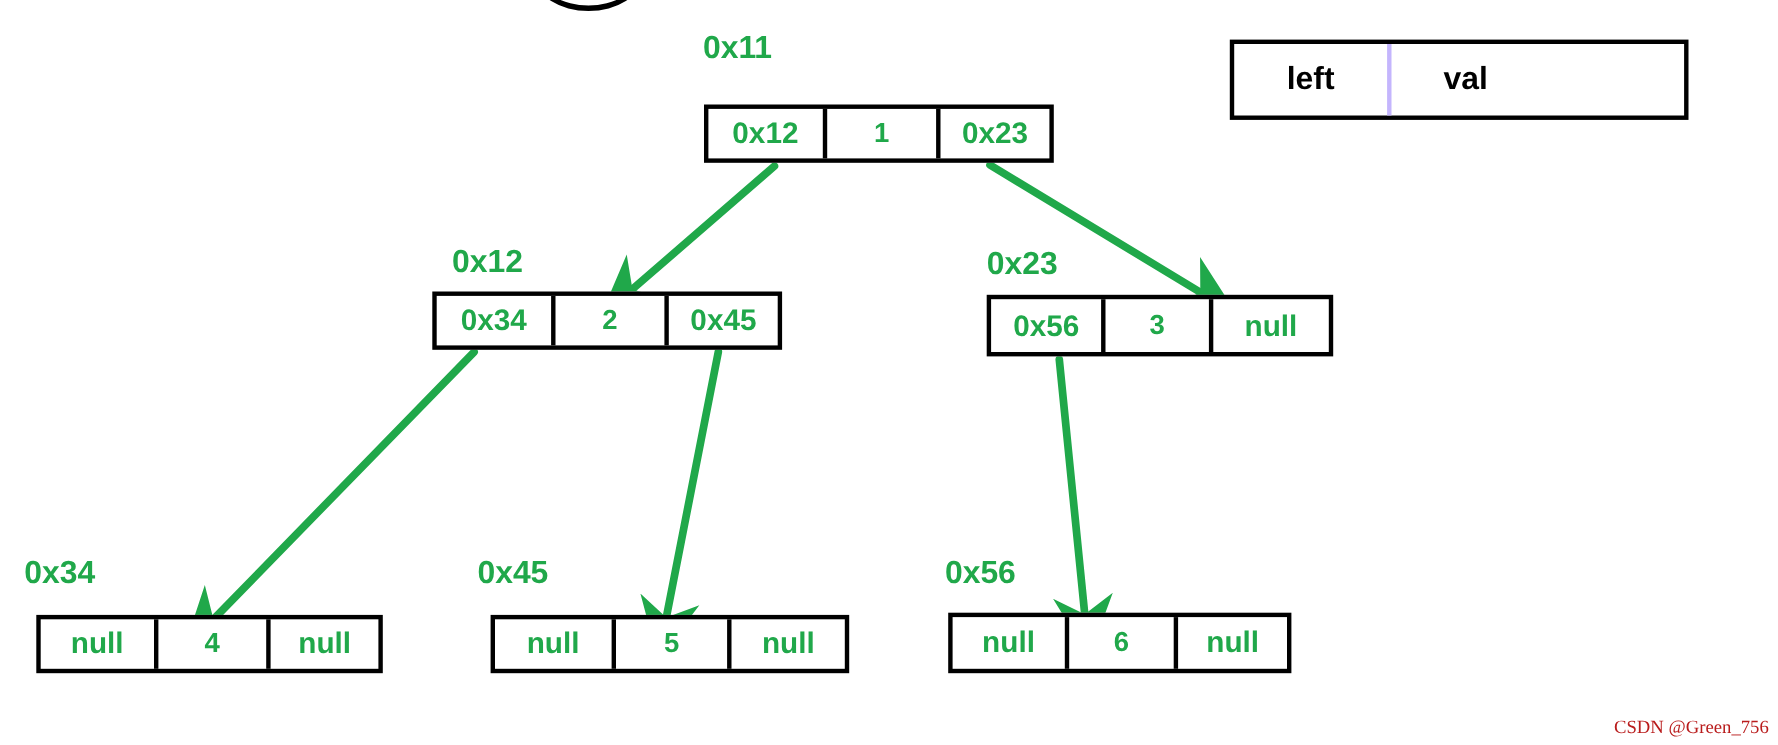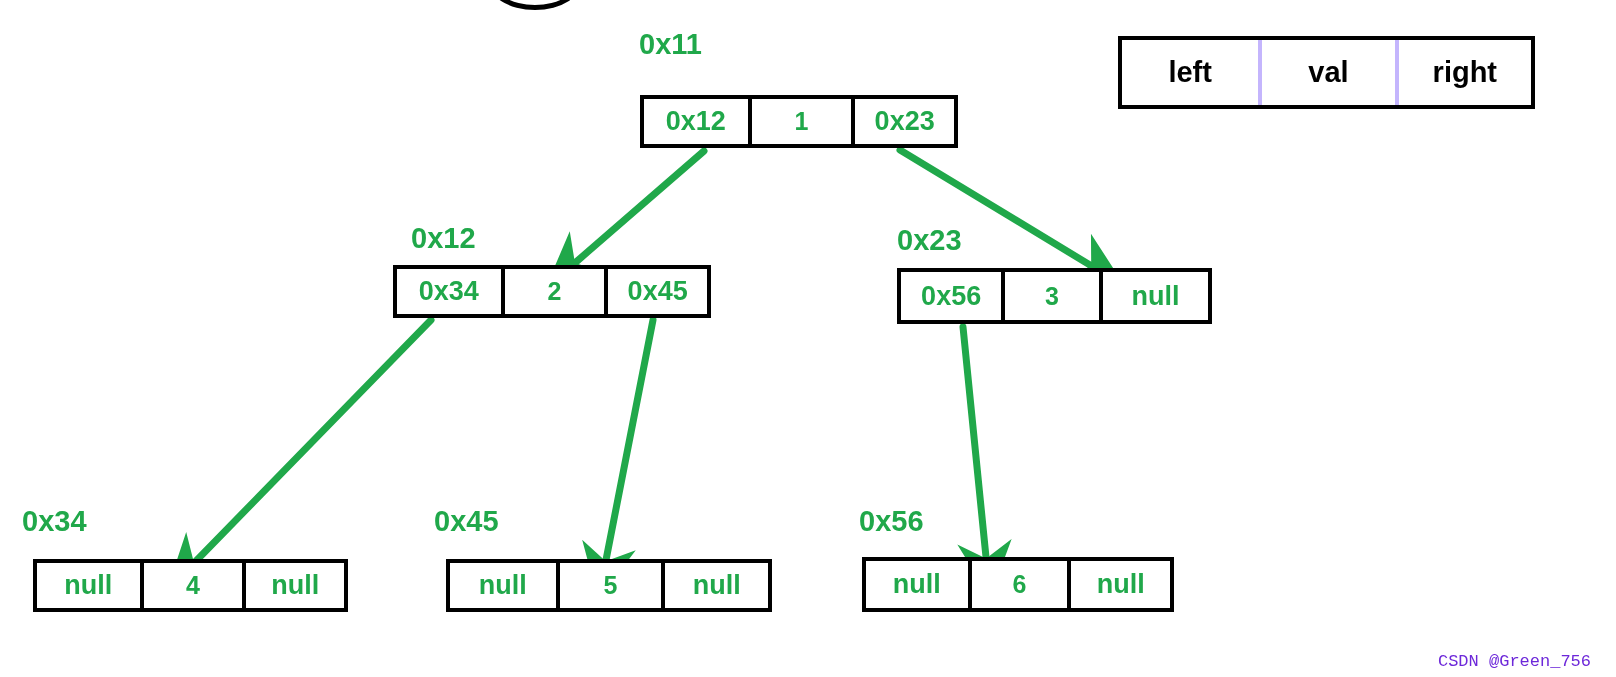--- a/index.html
+++ b/index.html
@@ -88,25 +88,25 @@
     width: 96px;
     height: 62px;
     border: 5px solid #000000;
     border-radius: 50%;
     box-sizing: border-box;
     background: transparent;
   }
   
   #watermark {
     position: absolute;
-    right: 25px;
+    right: 8px;
     bottom: 6px;
-    color: #6d28d9;
+    color: #b91c1c;
     font-size: 17px;
-    font-family: Liberation Mono, monospace;
+    font-family: Liberation Serif, serif;
     white-space: nowrap;
   }
 </style>
 </head>
 <body>
 
 <div id="canvas">
 
   <div id="top-arc"></div>
 
@@ -122,21 +122,20 @@
       <line x1="900" y1="150" x2="1090" y2="265" marker-end="url(#ah)"></line>
       <line x1="431" y1="320" x2="195" y2="562" marker-end="url(#ah)"></line>
       <line x1="653" y1="320" x2="606" y2="560" marker-end="url(#ah)"></line>
       <line x1="963" y1="327" x2="986" y2="557" marker-end="url(#ah)"></line>
     </g>
   </svg>
 
   <div id="legend" style="left:1118px; top:36px; width:417px; height:73px;">
     <div class="lcell" style="width:139px;">left</div>
     <div class="lcell" style="width:139px;">val</div>
-    <div class="lcell" style="width:139px;">right</div>
   </div>
 
   <div class="addr" style="left:639px; top:28px;">0x11</div>
   <div class="node" style="left:640px; top:95px; width:318px; height:53px;">
     <div class="cell" style="width:105px;">0x12</div>
     <div class="cell val" style="width:105px;">1</div>
     <div class="cell" style="width:104px;">0x23</div>
   </div>
 
   <div class="addr" style="left:411px; top:222px;">0x12</div>

